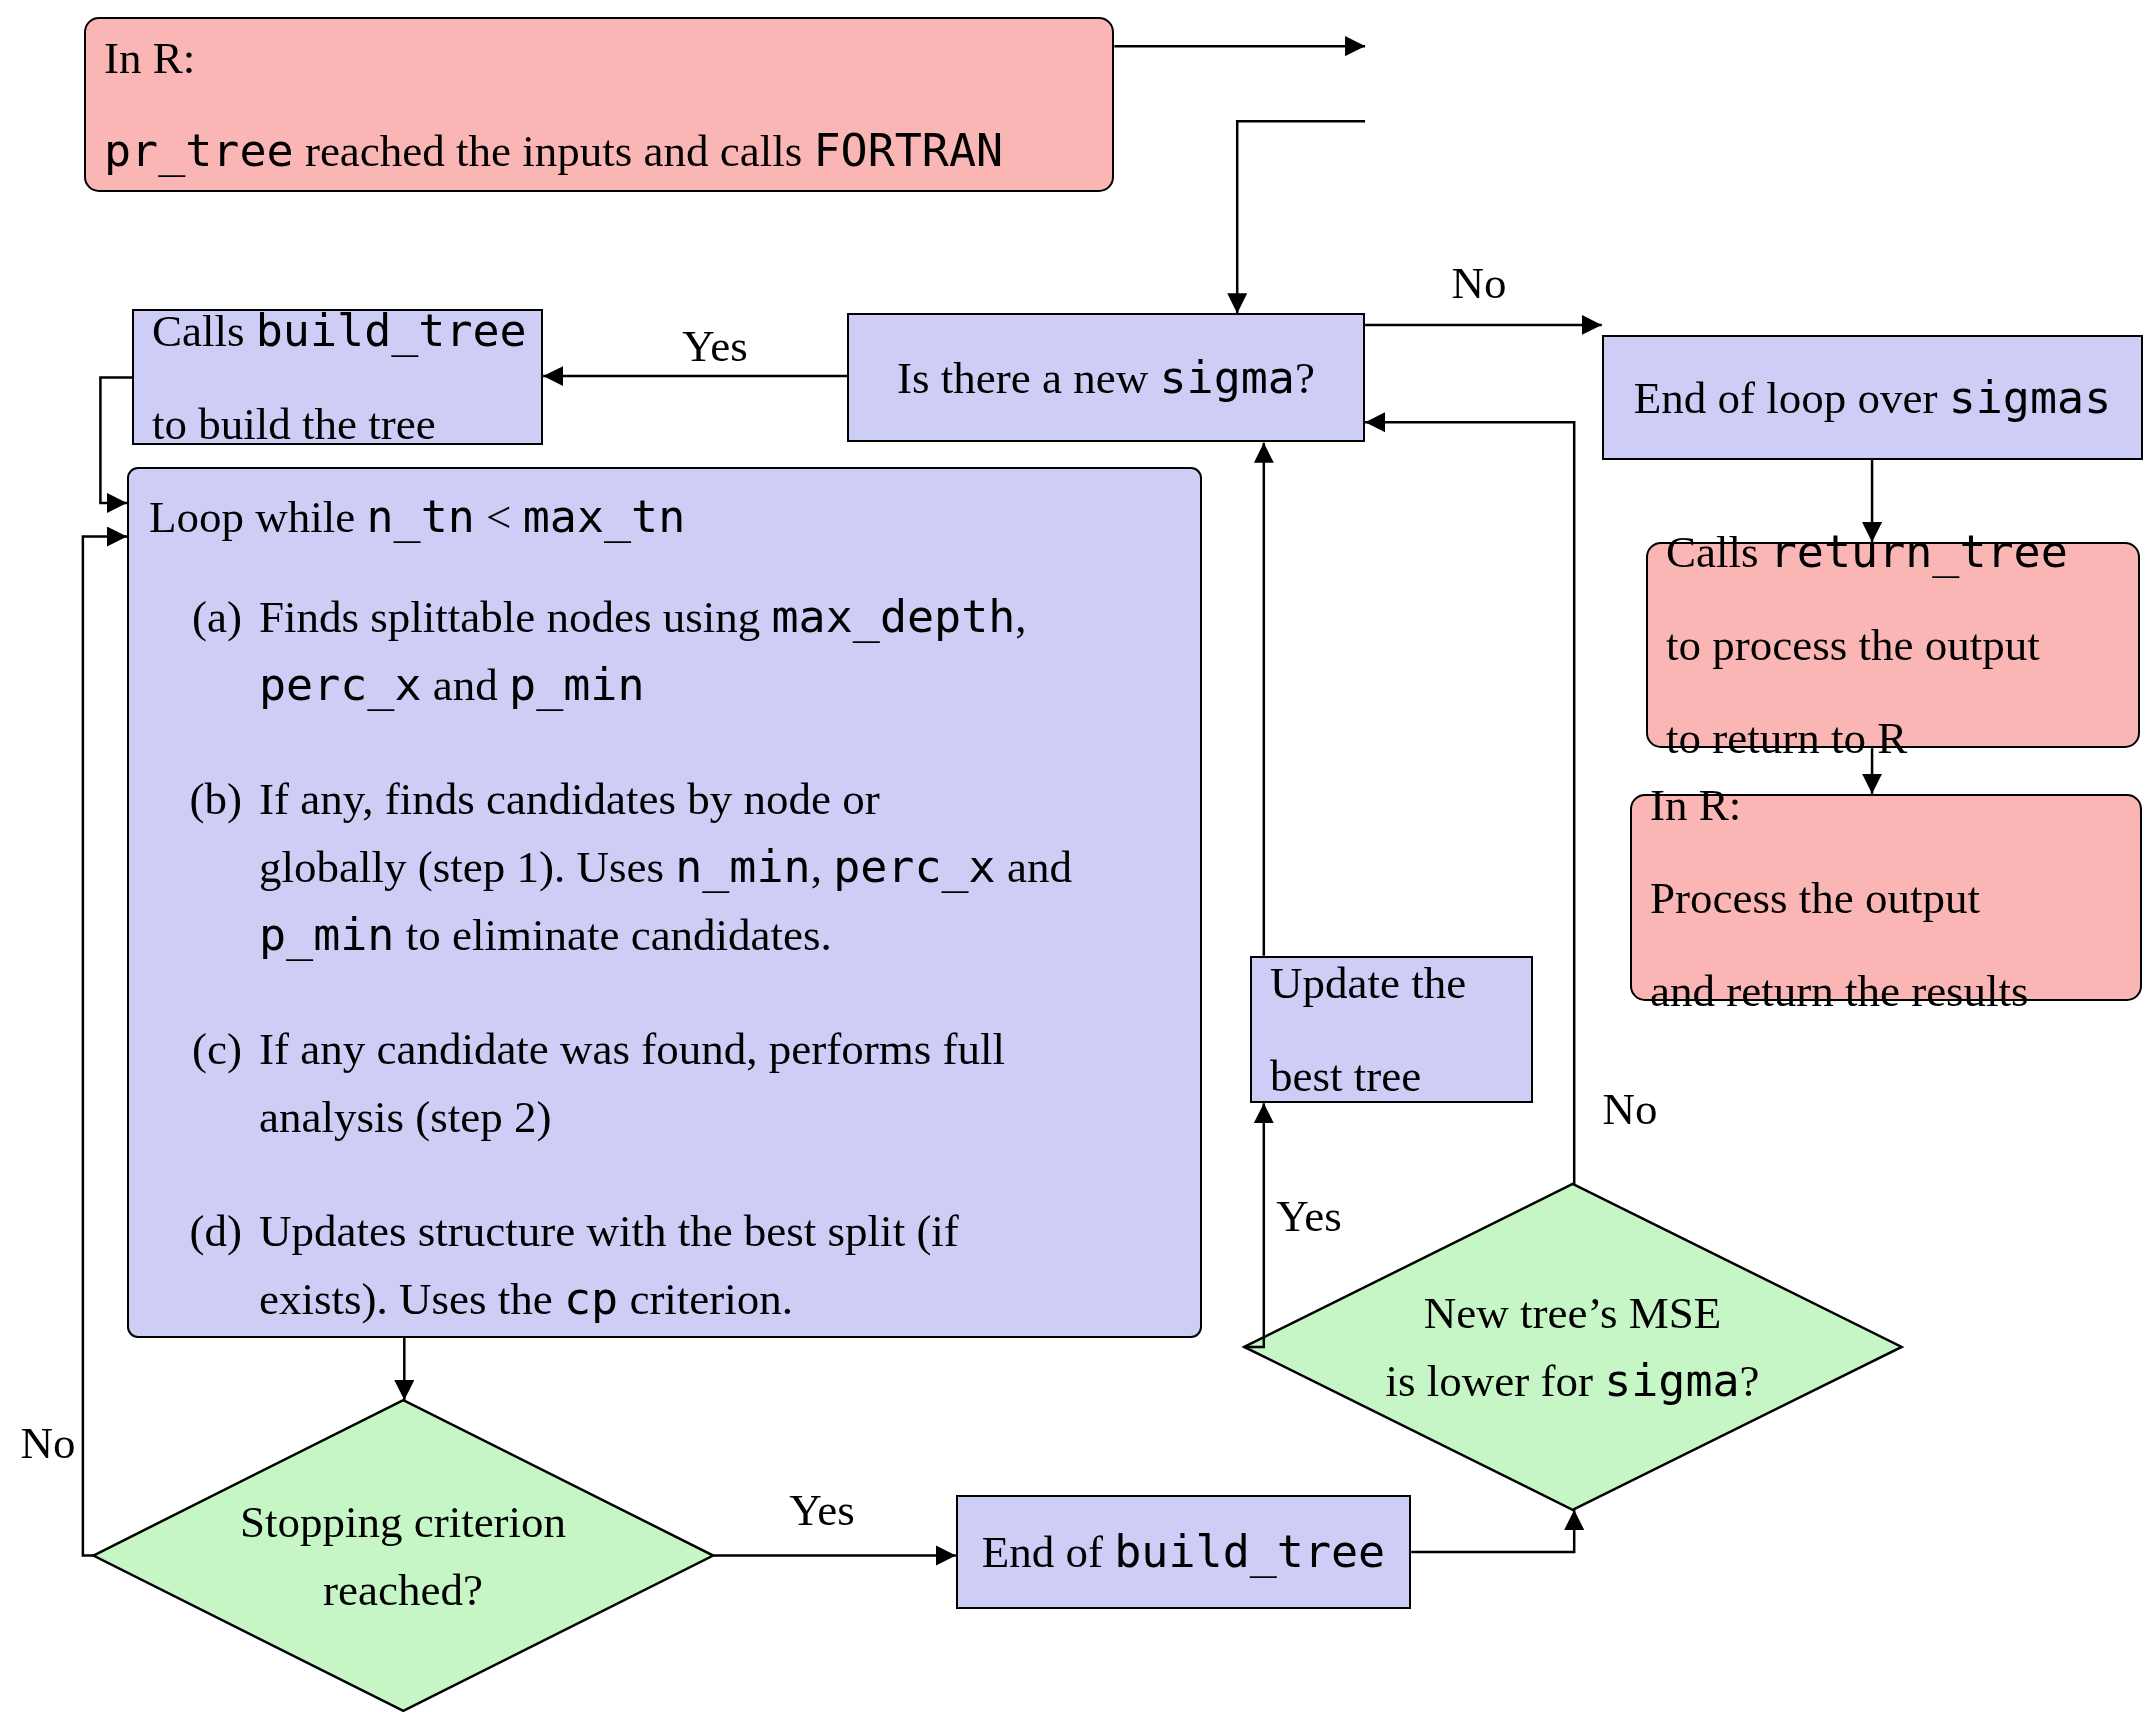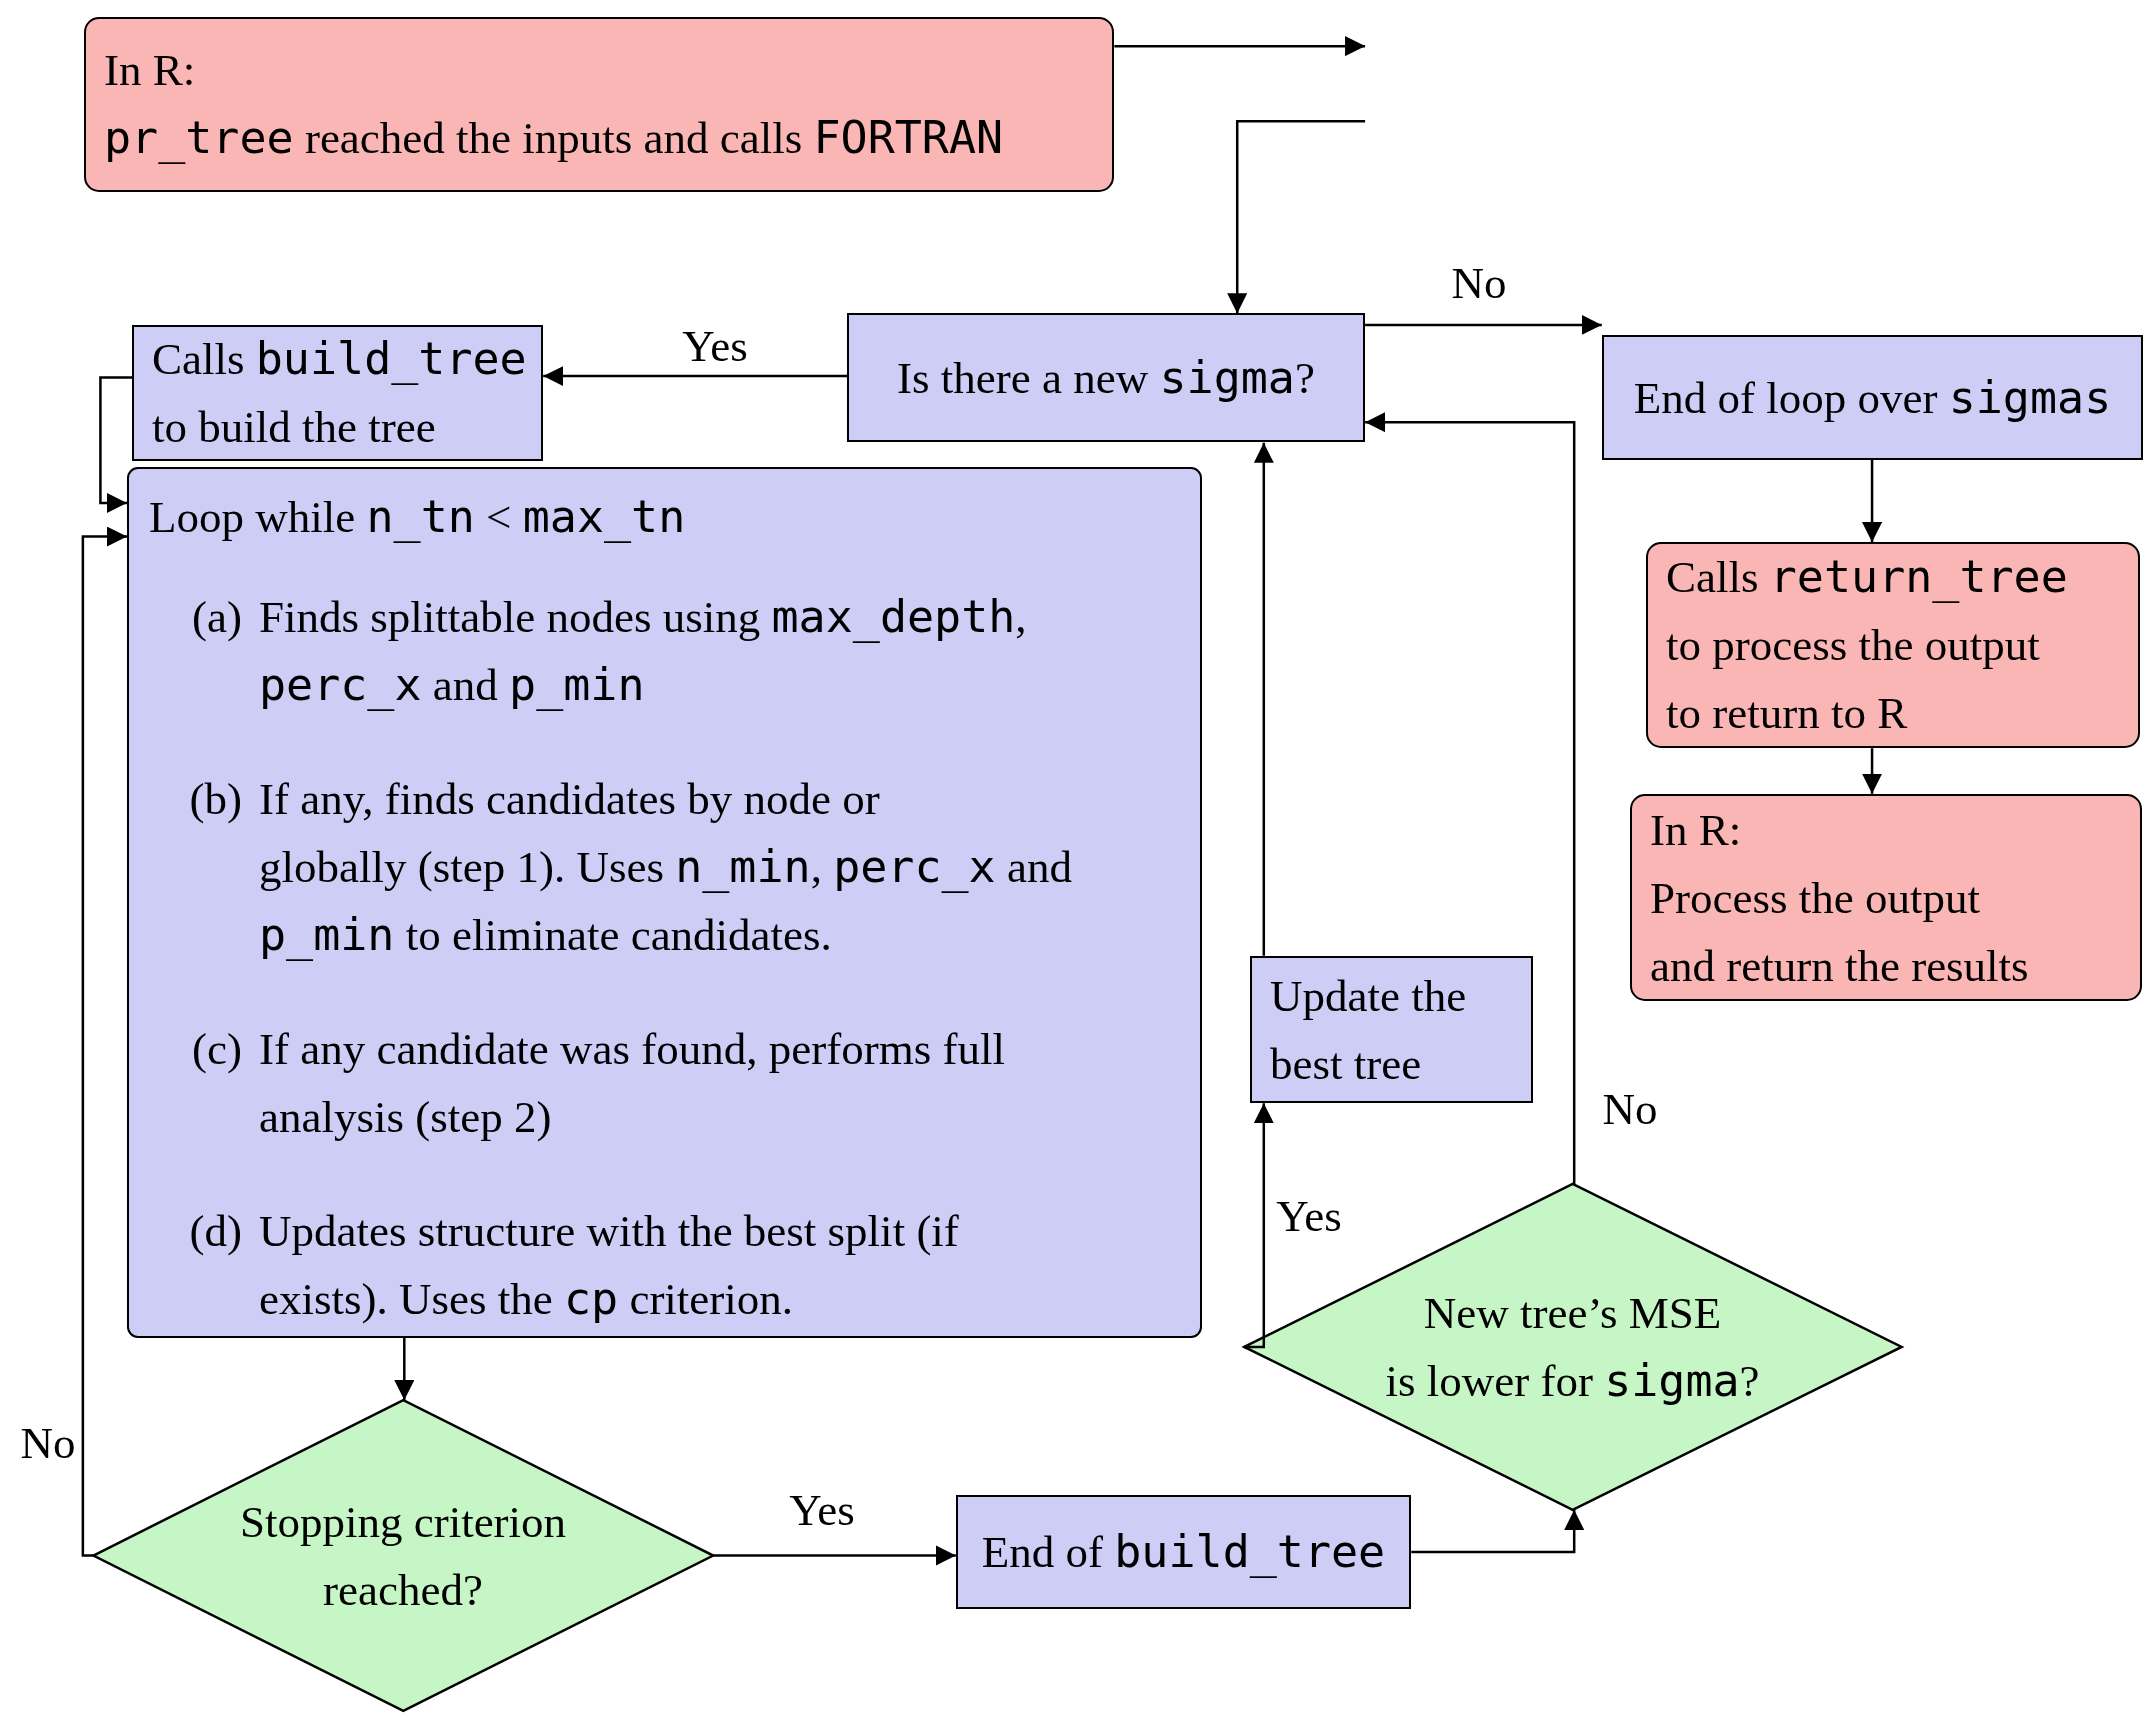--- a/index.html
+++ b/index.html
@@ -9,21 +9,21 @@
     background:#ffffff;
     font-family:"Liberation Serif","DejaVu Serif",serif;
     font-size:45px;line-height:68px;color:#000;
     overflow:hidden;
   }
   svg.edges{position:absolute;left:0;top:0;z-index:1;}
   .edge{stroke:#000;stroke-width:5;fill:none;}
   .diamond{stroke:#000;stroke-width:5;}
   .node{
     position:absolute;box-sizing:border-box;
-    border:2.5px solid #000;z-index:2;
+    border:2.5px solid #000;z-index:2;gap:25px;
   }
   .box-red{background:#f9b6b4;border-radius:15px;}
   .box-blue{background:#cdcdf6;}
   .flex-center{display:flex;flex-direction:column;justify-content:center;align-items:center;text-align:center;}
   .flex-left{display:flex;flex-direction:column;justify-content:center;align-items:flex-start;padding-left:18px;padding-right:10px;}
   .line{white-space:nowrap;}
   .mono{font-family:"DejaVu Sans Mono",monospace;}
   .diamond-text{
     position:absolute;z-index:2;
     display:flex;flex-direction:column;justify-content:center;align-items:center;
@@ -74,21 +74,21 @@
   <div class="node box-red flex-left" style="left:84px;top:16.5px;width:1030px;height:175px;">
     <div class="line"><span>In R:</span></div>
     <div class="line"><span class="mono">pr_tree</span><span> reached the inputs and calls </span><span class="mono">FORTRAN</span></div>
   </div>
 
 
   <div class="node box-blue flex-center" style="left:847px;top:313px;width:518px;height:129px;">
     <div class="line"><span>Is there a new </span><span class="mono">sigma</span><span>?</span></div>
   </div>
 
-  <div class="node box-blue flex-left" style="left:132px;top:309px;width:411px;height:136px;margin-top:16px;">
+  <div class="node box-blue flex-left" style="left:132px;top:309px;width:411px;height:136px;">
     <div class="line"><span>Calls </span><span class="mono">build_tree</span></div>
     <div class="line"><span>to build the tree</span></div>
   </div>
 
   <div class="node box-blue flex-center" style="left:1602px;top:335px;width:541px;height:125px;">
     <div class="line"><span>End of loop over </span><span class="mono">sigmas</span></div>
   </div>
 
   <div class="node box-blue loop-box" style="left:127px;top:467px;width:1075px;height:871px;">
     <div class="line"><span>Loop while </span><span class="mono">n_tn</span><span> &lt; </span><span class="mono">max_tn</span></div>

